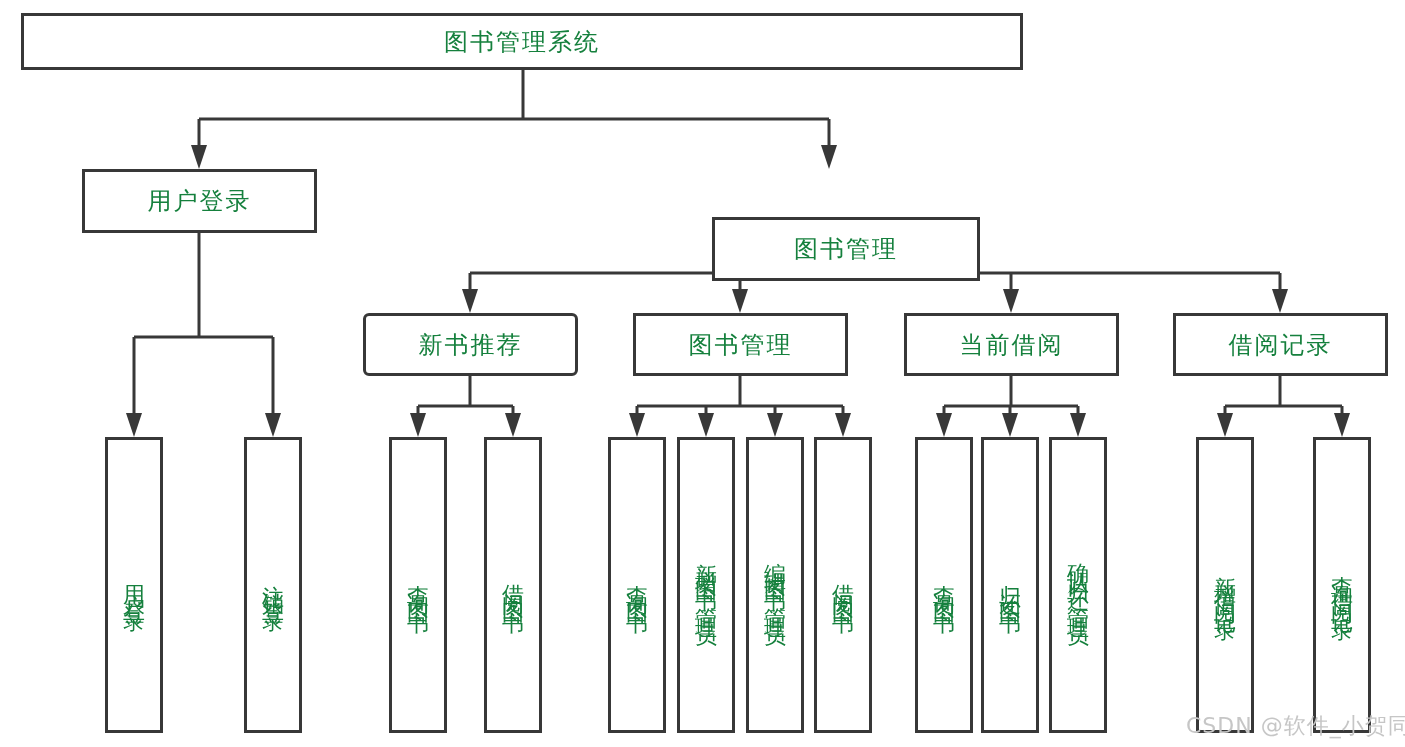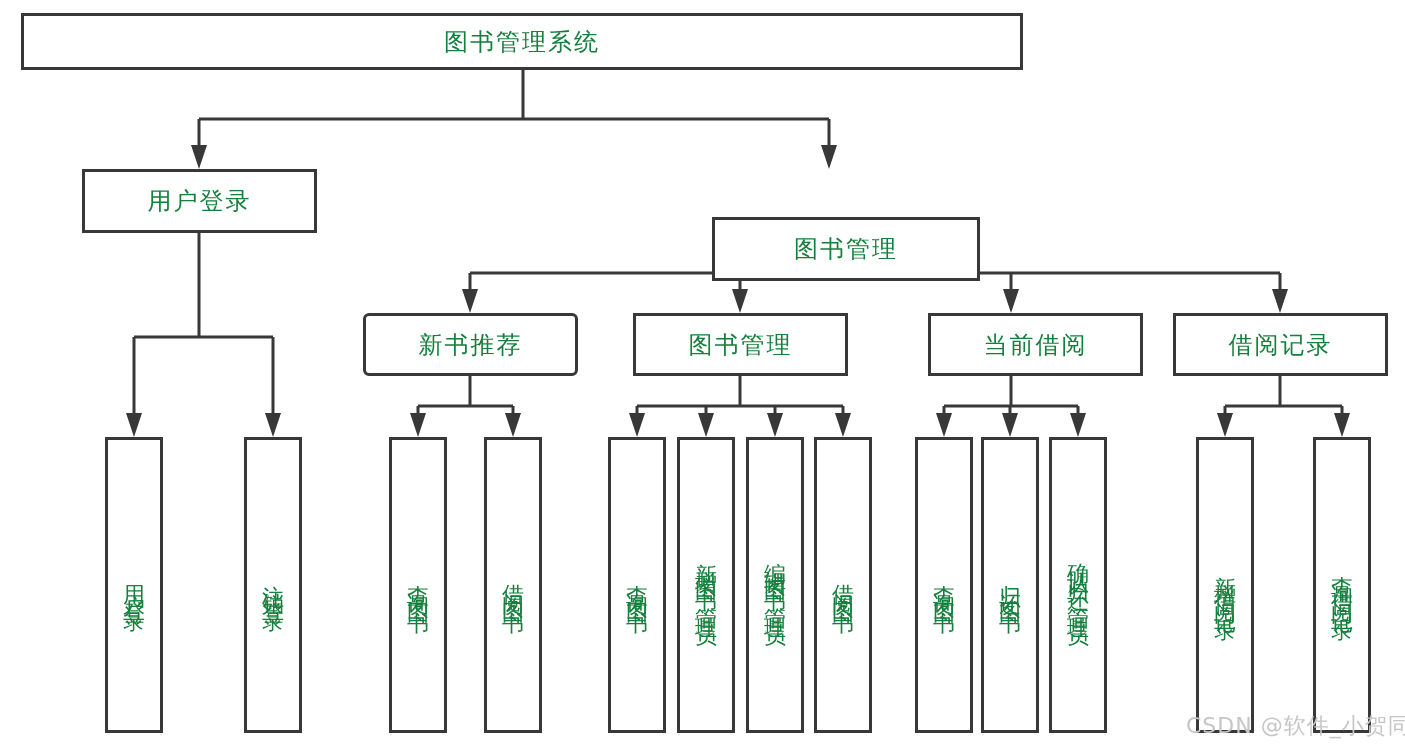--- a/index.html
+++ b/index.html
@@ -85,21 +85,21 @@
     </g>
   </svg>
 
   <div class="node" style="left:21px;top:13px;width:1002px;height:57px;">图书管理系统</div>
 
   <div class="node" style="left:82px;top:169px;width:235px;height:64px;">用户登录</div>
   <div class="node" style="left:712px;top:169px;width:268px;height:64px;margin-top:48px;">图书管理</div>
 
   <div class="node" style="left:363px;top:313px;width:215px;height:63px;border-radius:6px;">新书推荐</div>
   <div class="node" style="left:633px;top:313px;width:215px;height:63px;">图书管理</div>
-  <div class="node" style="left:928px;top:313px;width:215px;height:63px;">当前借阅</div>
+  <div class="node" style="left:904px;top:313px;width:215px;height:63px;">当前借阅</div>
   <div class="node" style="left:1173px;top:313px;width:215px;height:63px;">借阅记录</div>
 
   <div class="node leaf" style="left:105px;">用户登录</div>
   <div class="node leaf" style="left:244px;">注销登录</div>
 
   <div class="node leaf" style="left:389px;">查询图书</div>
   <div class="node leaf" style="left:484px;">借阅图书</div>
 
   <div class="node leaf" style="left:608px;">查询图书</div>
   <div class="node leaf" style="left:677px;">新增图书（管理员）</div>

